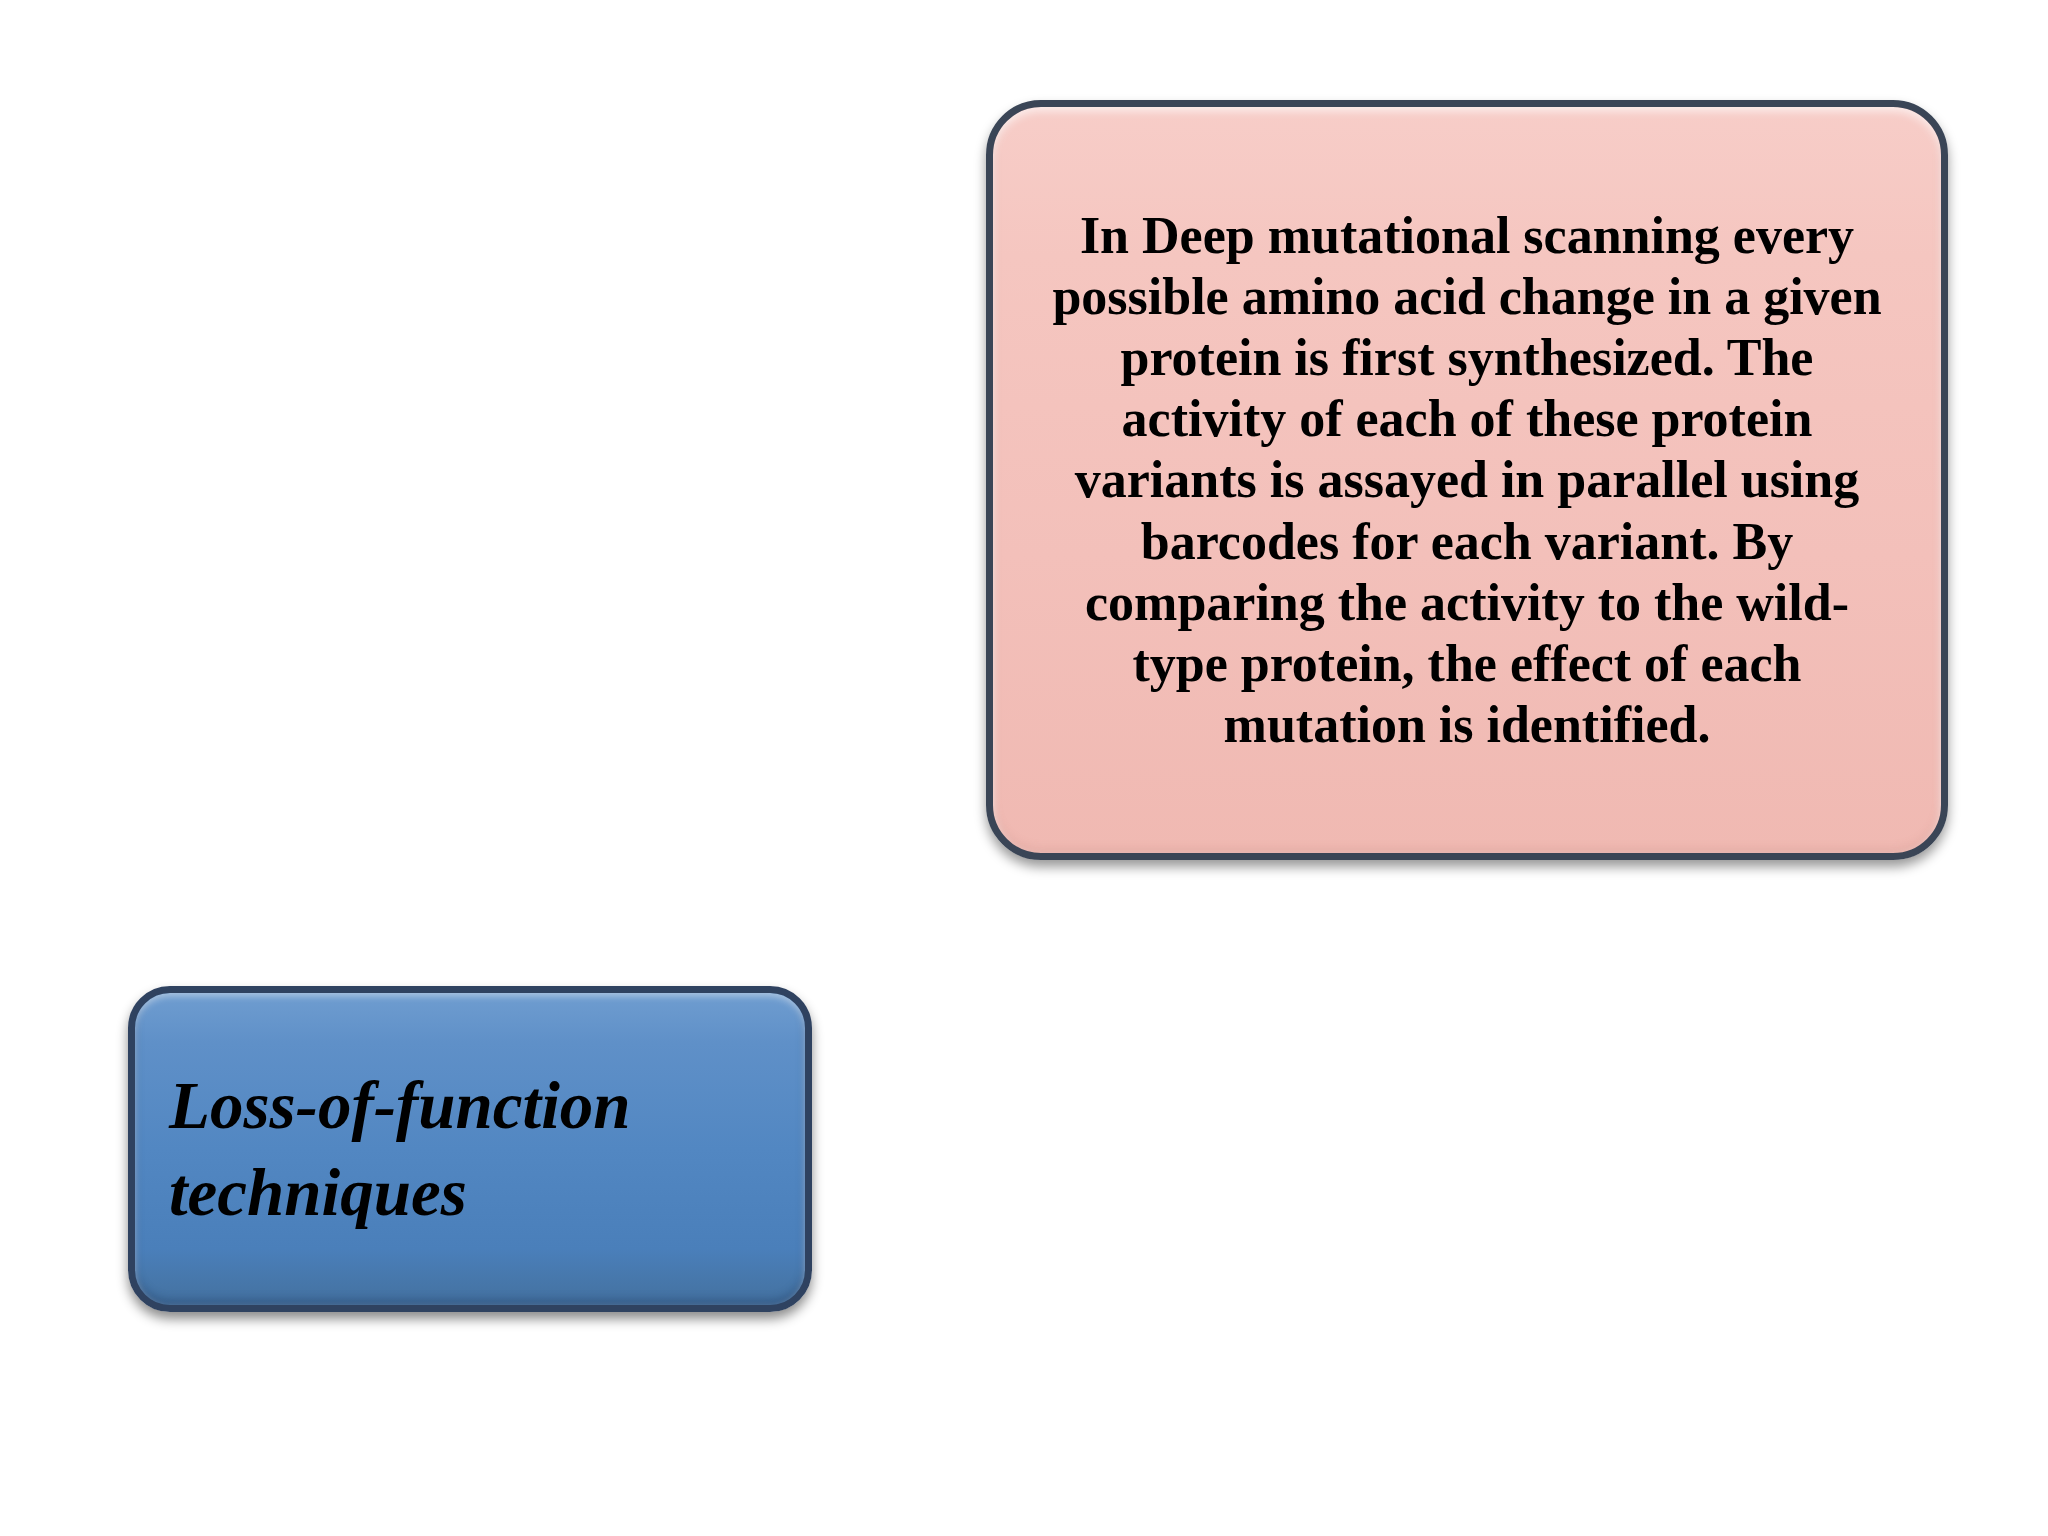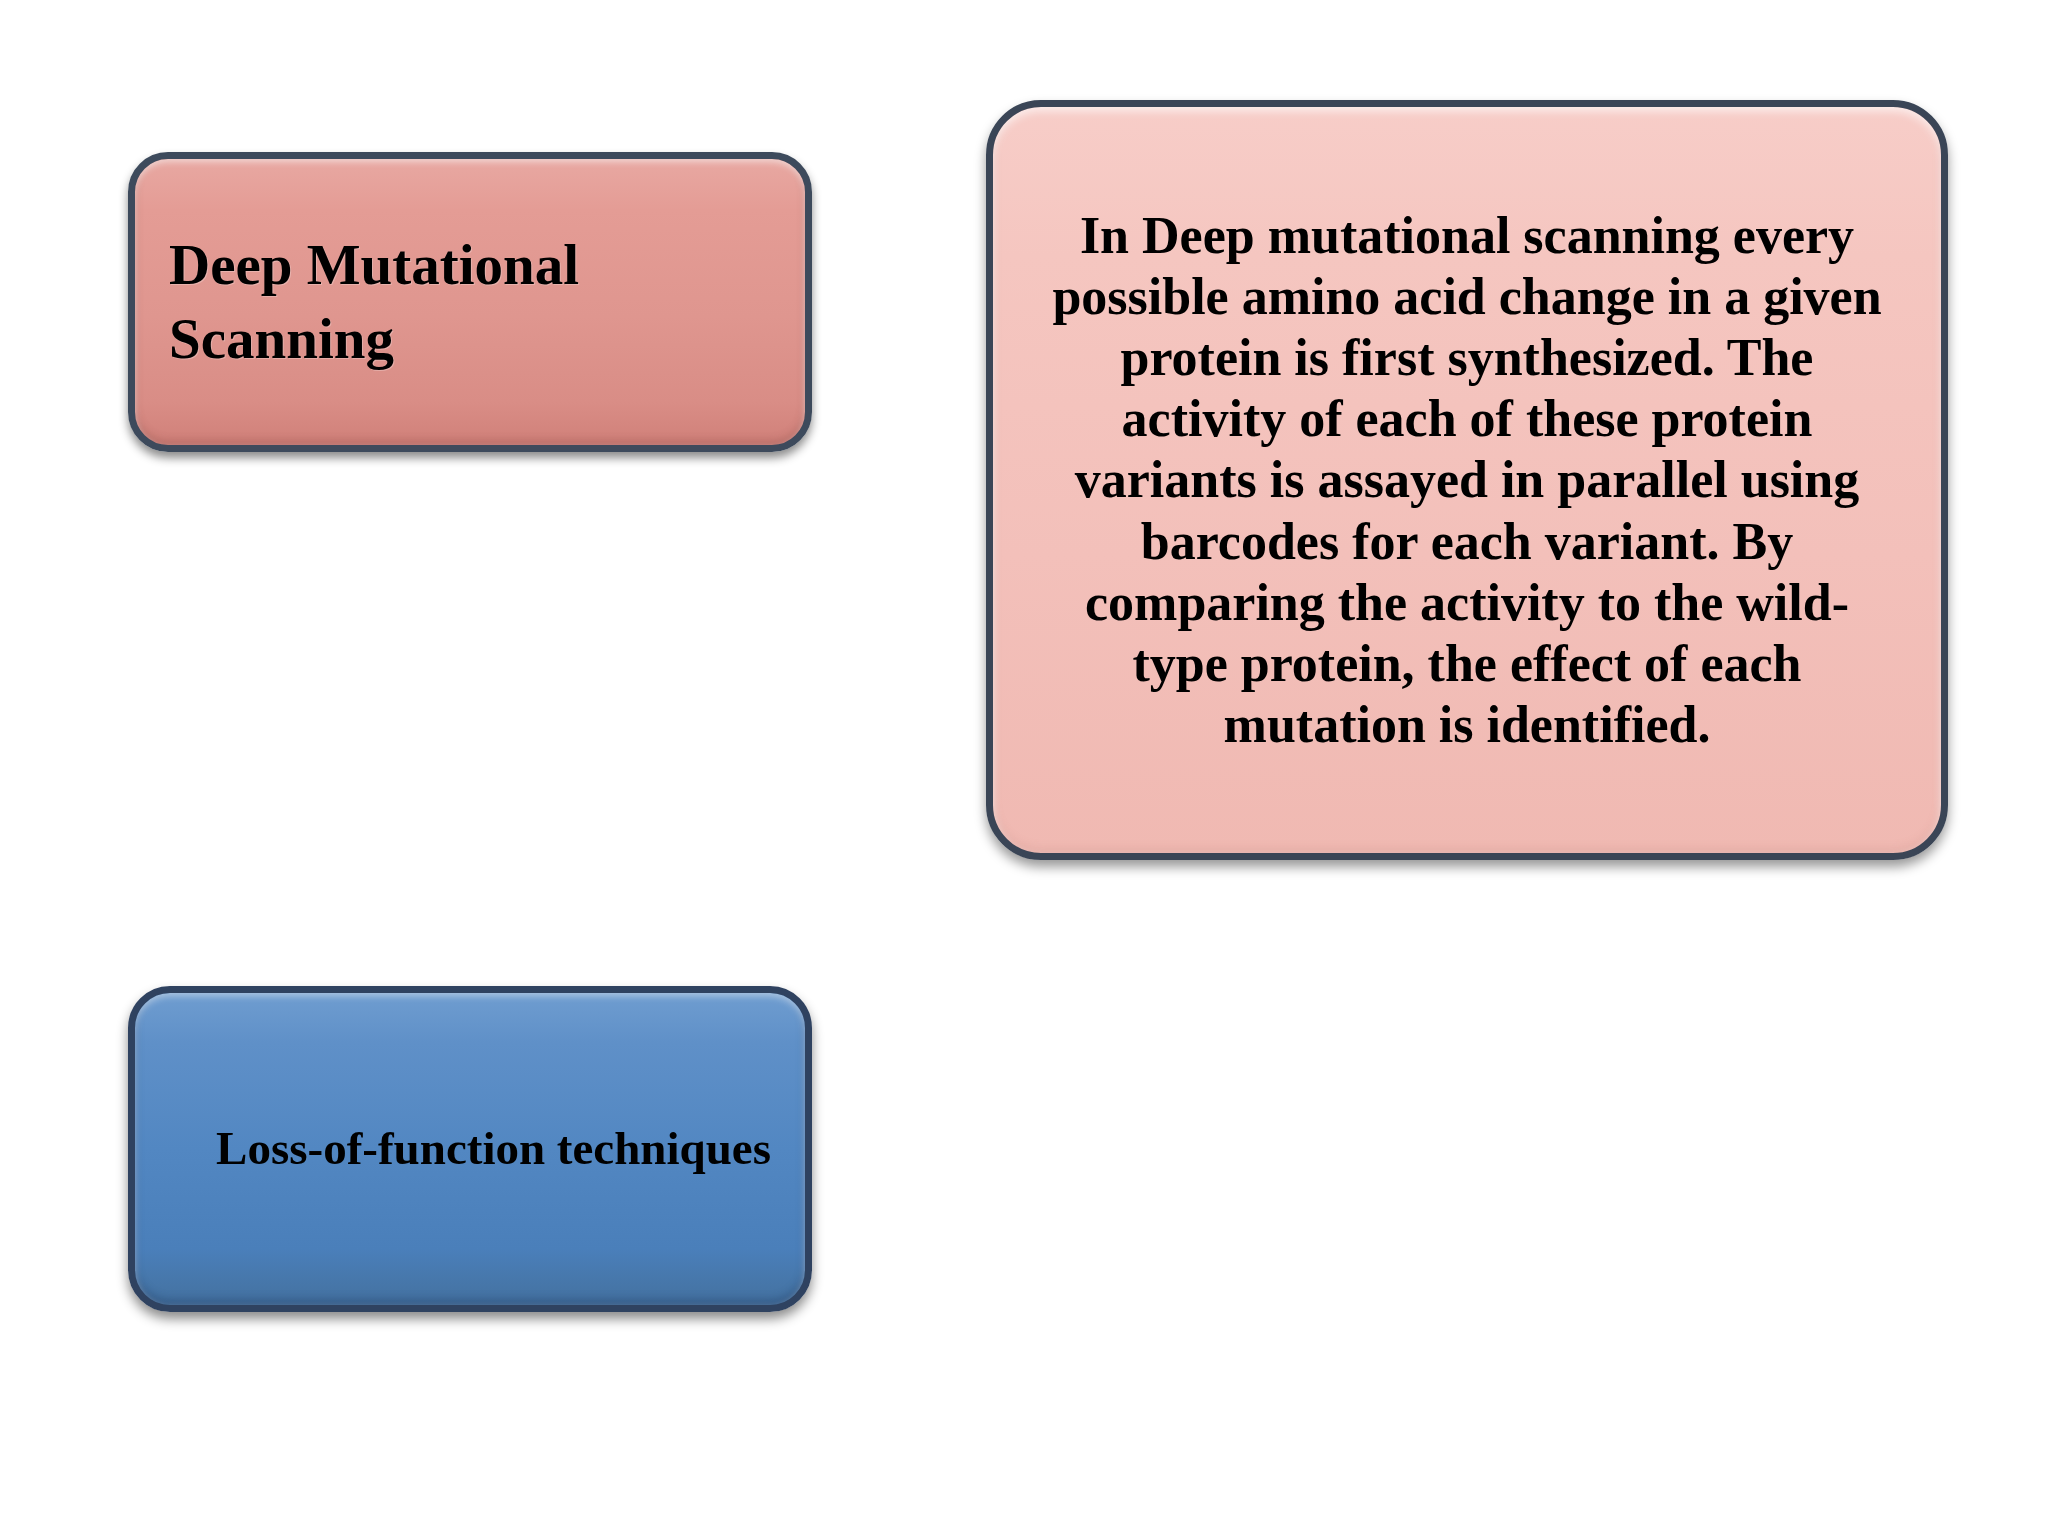--- a/index.html
+++ b/index.html
@@ -112,23 +112,24 @@
         #4a7fba 82%,
         #44719f 100%);
     box-shadow:
       0 7px 12px rgba(0,0,0,0.45),
       inset 0 3px 7px rgba(255,255,255,0.45),
       inset 0 -5px 9px rgba(20,45,85,0.35);
     align-items: center;
     padding: 0 34px;
   }
   #box-lof .txt {
-    font-size: 47px;
+    font-size: 67px;
     line-height: 1.30;
-    text-align: right;
+    text-align: left;
+    font-style: italic;
   }
 
   
   #box-lof-desc {
     left: 978px;
     top: 972px;
     width: 952px;
     height: 412px;
     border-radius: 42px;
     border: 6px solid #3b4757;
@@ -149,23 +150,20 @@
     font-size: 50px;
     line-height: 1.30;
     text-align: left;
   }
 </style>
 </head>
 <body>
 
 <div class="stage">
 
-  <div class="shape" id="box-dms">
-    <span class="txt">Deep Mutational Scanning</span>
-  </div>
 
   <div class="shape" id="box-dms-desc">
     <span class="txt">In Deep mutational scanning every possible amino acid change in a given protein is first synthesized. The activity of each of these protein variants is assayed in parallel using barcodes for each variant. By comparing the activity to the wild-type protein, the effect of each mutation is identified.</span>
   </div>
 
   <div class="shape" id="box-lof">
     <span class="txt">Loss-of-function techniques</span>
   </div>
 
 

